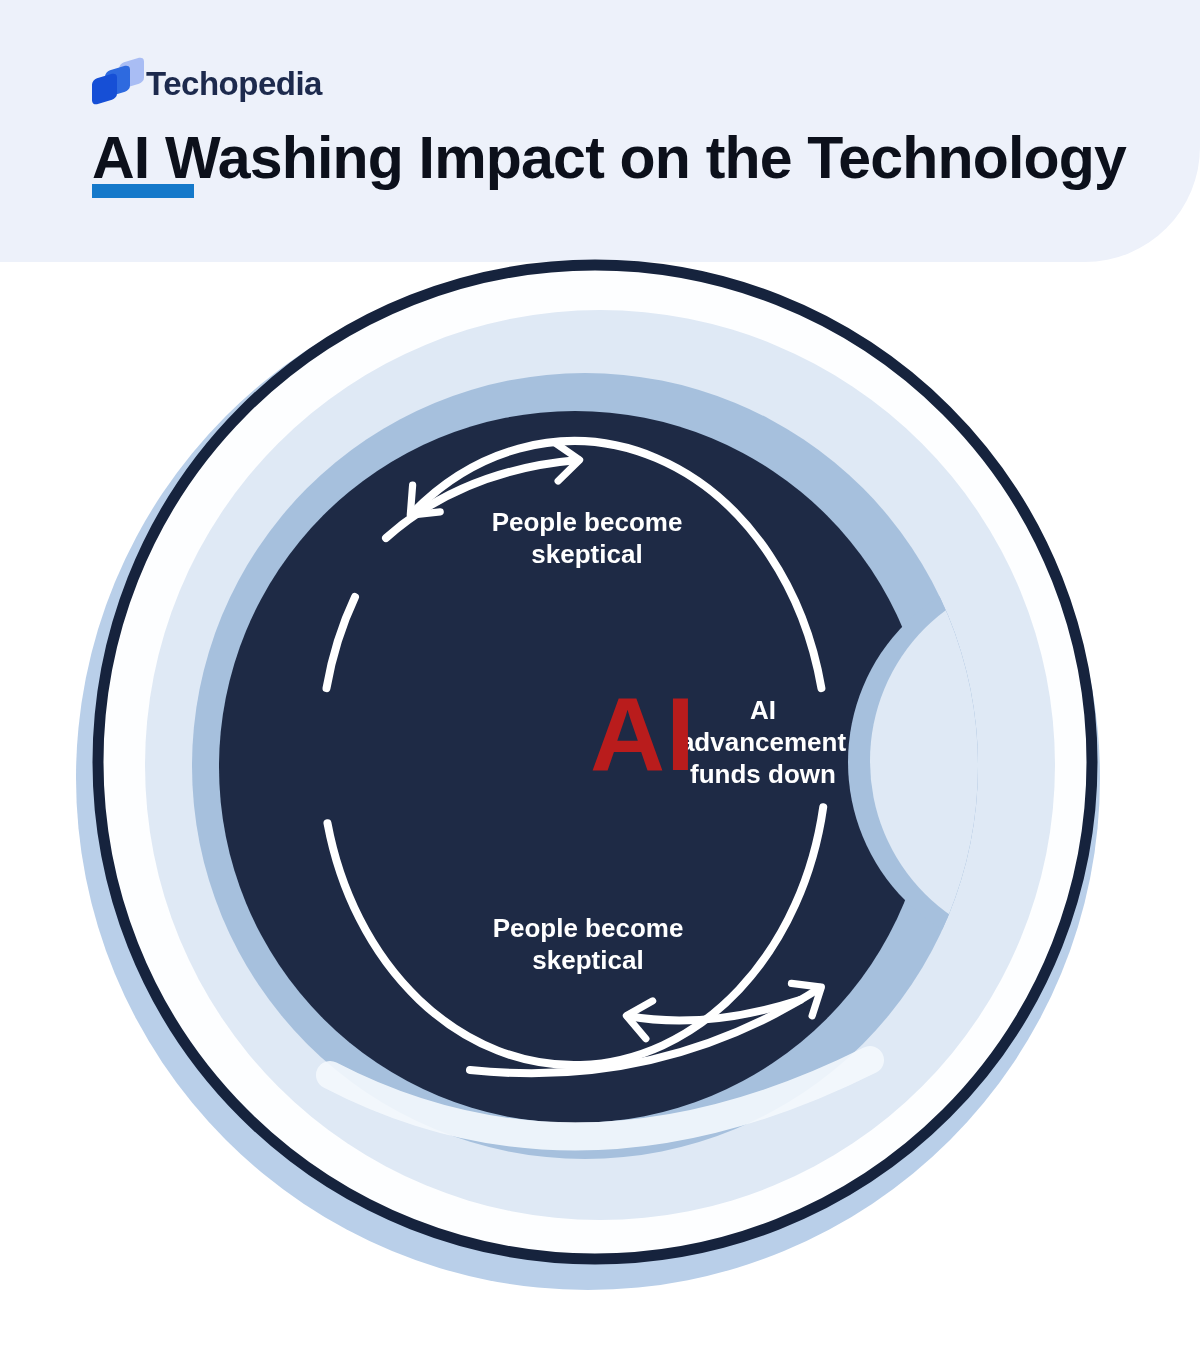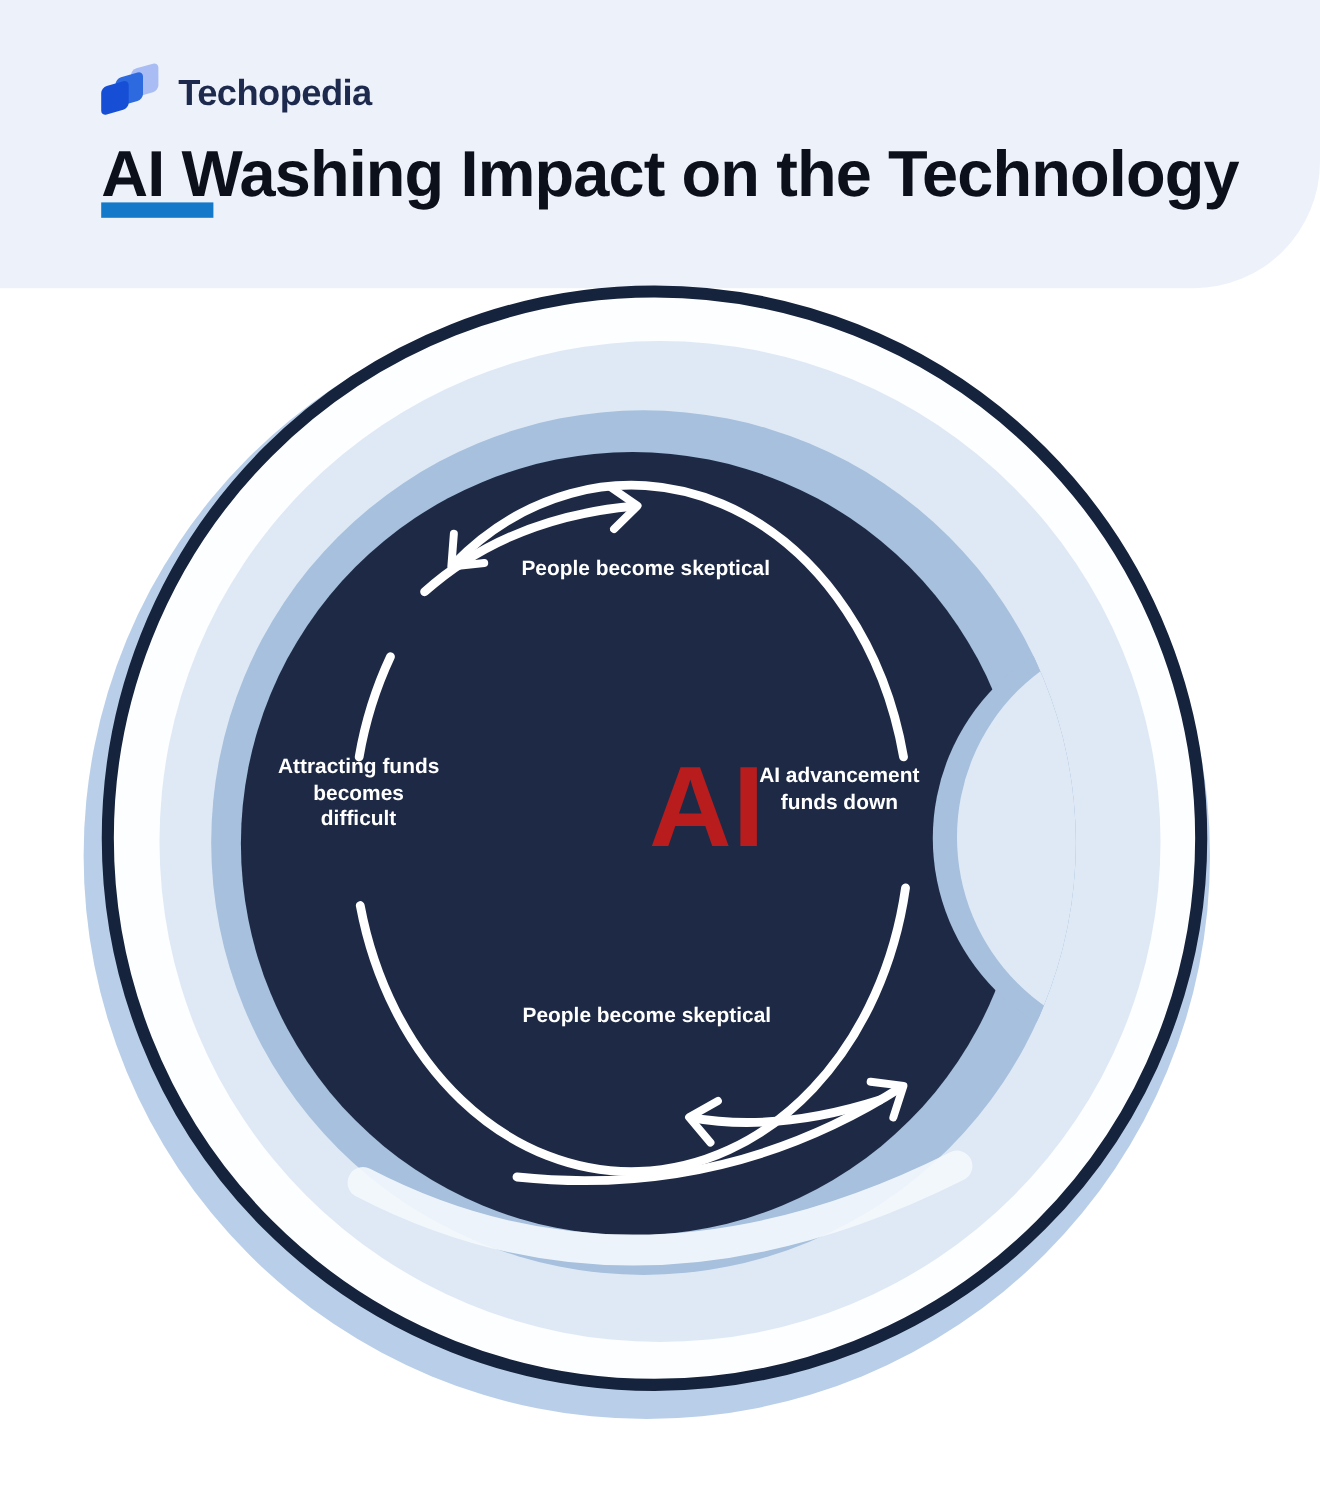--- a/index.html
+++ b/index.html
@@ -18,21 +18,20 @@
     height: 262px;
     background: #edf1fa;
     border-bottom-right-radius: 115px;
   }
   .brand {
     position: absolute;
     left: 92px;
     top: 58px;
     display: flex;
     align-items: center;
-    gap: 16px;
   }
   .logo-icon {
     position: relative;
     width: 54px;
     height: 52px;
   }
   .logo-tile {
     position: absolute;
     width: 25px;
     height: 26px;
@@ -67,21 +66,21 @@
     background: #1579ca;
   }
   .diagram-svg {
     position: absolute;
     left: 0; top: 0;
   }
   .cycle-label {
     position: absolute;
     color: #ffffff;
     font-weight: bold;
-    font-size: 19px;
+    font-size: 26px;
     line-height: 1.24;
     text-align: center;
   }
   .label-top    { left: 447px; top: 506px; width: 280px; }
   .label-right  { left: 672px; top: 694px; width: 182px; }
   .label-left   { left: 250px; top: 686px; width: 152px; }
   .label-bottom { left: 448px; top: 912px; width: 280px; }
   .center-ai {
     position: absolute;
     left: 446px;
@@ -142,18 +141,17 @@
       <path d="M 386 538 Q 462 470 578 460" marker-end="url(#ah)"></path>
       <path d="M 355 597 A 253 312 0 0 0 326.5 688.1"></path>
       <path d="M 327.5 823.2 A 253 312 0 0 0 823.2 807.2"></path>
       <path d="M 470 1070 Q 660 1090 820 988" marker-end="url(#ah)"></path>
       <path d="M 800 1000 Q 706 1030 628 1016" marker-end="url(#ah)"></path>
     </g>
   </svg>
 
   <div class="cycle-label label-top">People become skeptical</div>
   <div class="cycle-label label-right">AI advancement funds down</div>
-  <div class="cycle-label label-left">Attracting funds becomes difficult</div>
   <div class="cycle-label label-bottom">People become skeptical</div>
 
   <div class="center-ai">AI</div>
 
 </div>
 
 </body></html>

